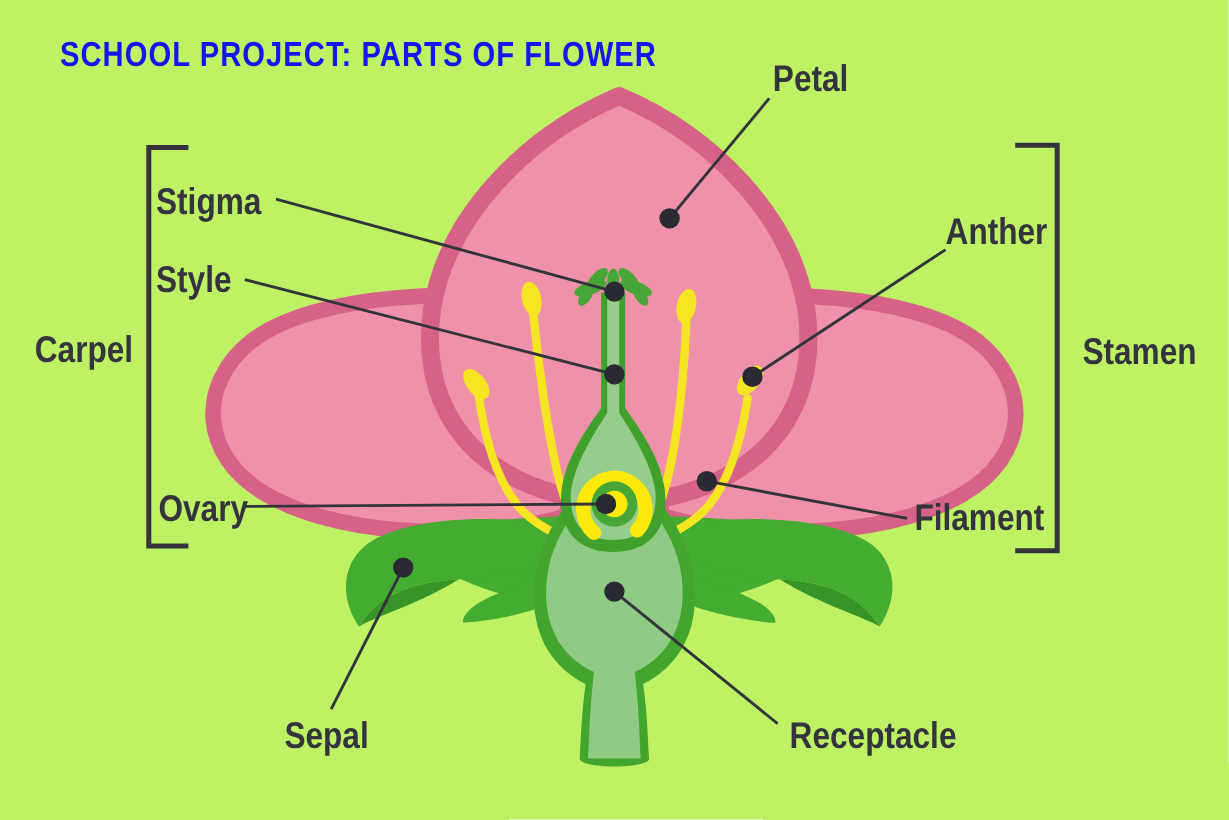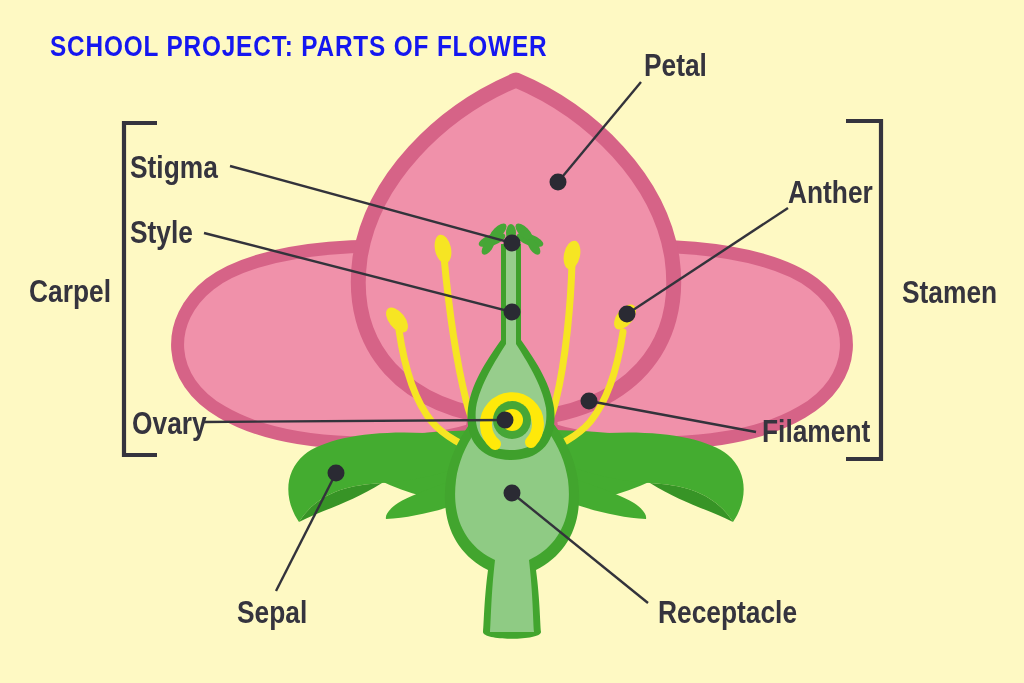--- a/index.html
+++ b/index.html
@@ -1,17 +1,17 @@
 <!DOCTYPE html>
 <html style="--title: #1517F0; --label: #35343E; --leader-line: #33333B; --leader-dot: #2A2A33; --petal-fill: #F091AA; --petal-border: #D66387; --sepal-green: #44AC30; --sepal-shade: #379426; --stamen-yellow: #F6E523; --pistil-outline: #3FA02C; --pistil-fill: #97CD8C; --receptacle-border: #42A52E; --receptacle-fill: #8FCB84; --stigma-green: #46A636; --ovule-yellow: #FFE90A;"><head>
 <meta charset="utf-8">
 <style>
   html,body{margin:0;padding:0;background:#ffffff;}
   .stage{
-    position:relative;width:1024px;height:683px;background:#fef9c3;overflow:hidden;
+    position:relative;width:1024px;height:683px;background:#bef264;overflow:hidden;
     font-family:"Liberation Sans","DejaVu Sans",sans-serif;
   }
   .title{
     position:absolute;left:50px;top:30px;
     font-size:29px;font-weight:bold;letter-spacing:1px;
     color:var(--title,#1517F0);
     transform:scaleX(.84);transform-origin:left center;white-space:nowrap;
   }
   svg.diagram{position:absolute;left:0;top:0;}
   .lbl{

